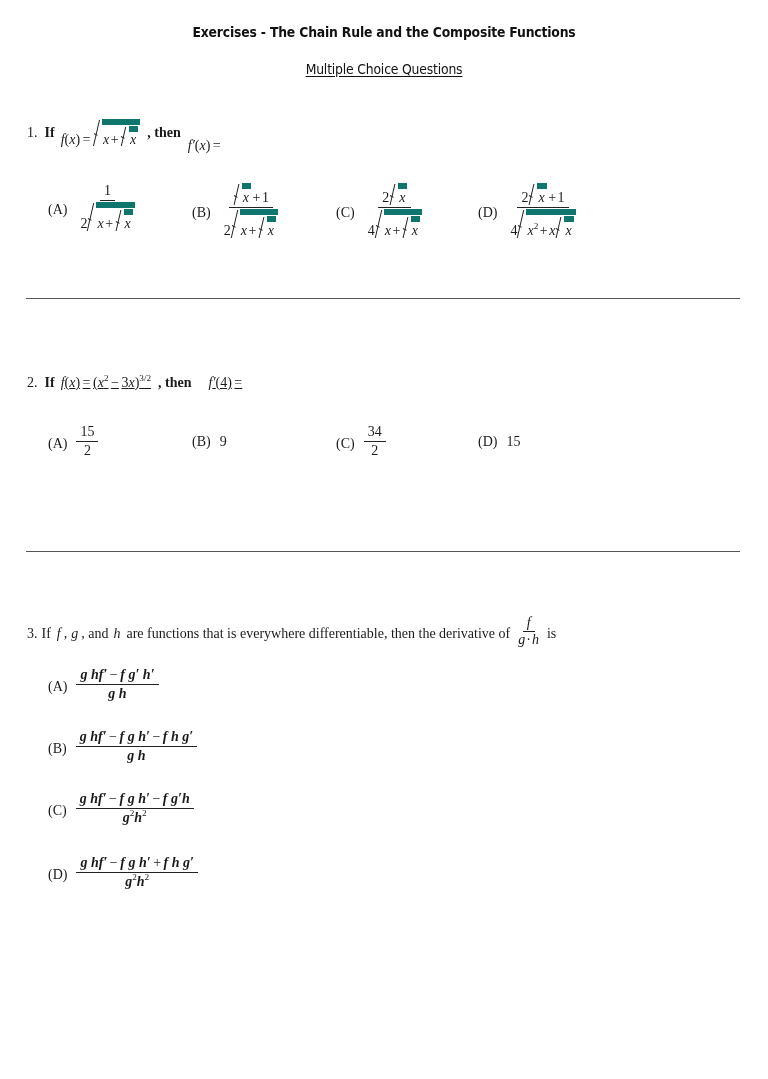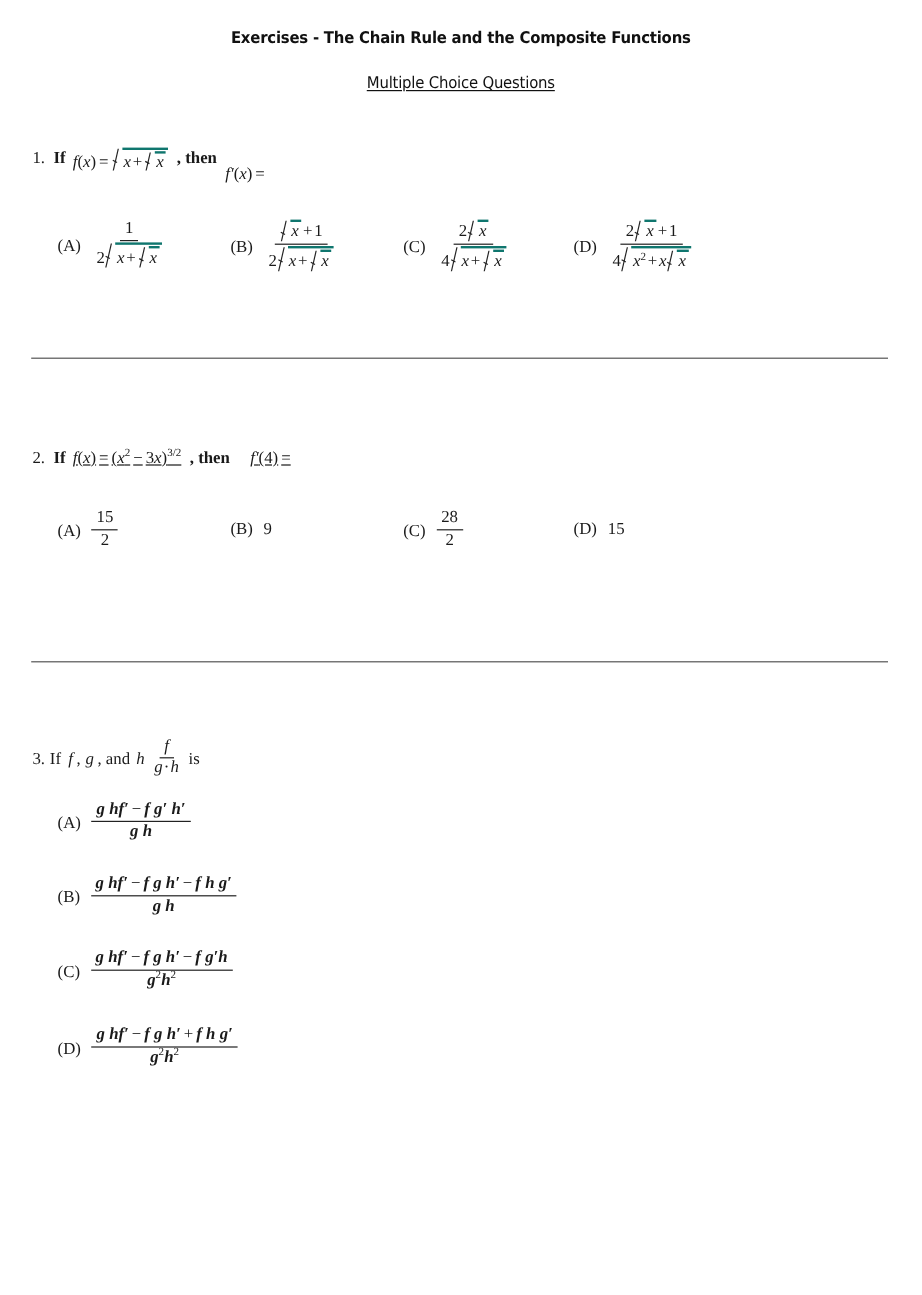--- a/index.html
+++ b/index.html
@@ -112,21 +112,21 @@
 
   
   .rad {
     display: inline-block;
     position: relative;
     padding-left: 9px;
     white-space: nowrap;
   }
   .rad > .radbody {
     display: inline-block;
-    border-top: 2px solid #0f766e;
+    border-top: 6px solid #0f766e;
     padding: 1px 2px 0 1px;
     text-align: center;
   }
   .rad::before {
     content: "";
     position: absolute;
     left: 3px;
     top: 1px;
     bottom: 1px;
     width: 5px;
@@ -303,21 +303,21 @@
       </div>
 
       <div class="option">
         <span class="opt-label">(B)</span>
         <span class="txt" style="margin-left:3px;">9</span>
       </div>
 
       <div class="option">
         <span class="opt-label">(C)</span>
         <span class="frac">
-          <span class="num txt">28</span>
+          <span class="num txt">34</span>
           <span class="den txt">2</span>
         </span>
       </div>
 
       <div class="option">
         <span class="opt-label">(D)</span>
         <span class="txt" style="margin-left:3px;">15</span>
       </div>
 
     </div>
@@ -328,20 +328,21 @@
   <div class="question" id="question-3">
 
     <div class="q-stem">
       <span class="q-num tight">3.</span>
       <span class="txt">If</span>
       <span class="mi" style="margin-left:6px;">f</span>
       <span class="txt" style="margin-left:3px;">,</span>
       <span class="mi" style="margin-left:4px;">g</span>
       <span class="txt" style="margin-left:3px;">, and</span>
       <span class="mi" style="margin-left:5px;">h</span>
+      <span class="txt" style="margin-left:6px;">are functions that is everywhere differentiable, then the derivative of</span>
       <span class="frac stem-frac">
         <span class="num"><span class="mi">f</span></span>
         <span class="den"><span class="mi">g</span><span class="txt" style="padding:0 1px;">·</span><span class="mi">h</span></span>
       </span>
       <span class="txt">is</span>
     </div>
 
     <div id="q3-options">
 
       <div class="option">

